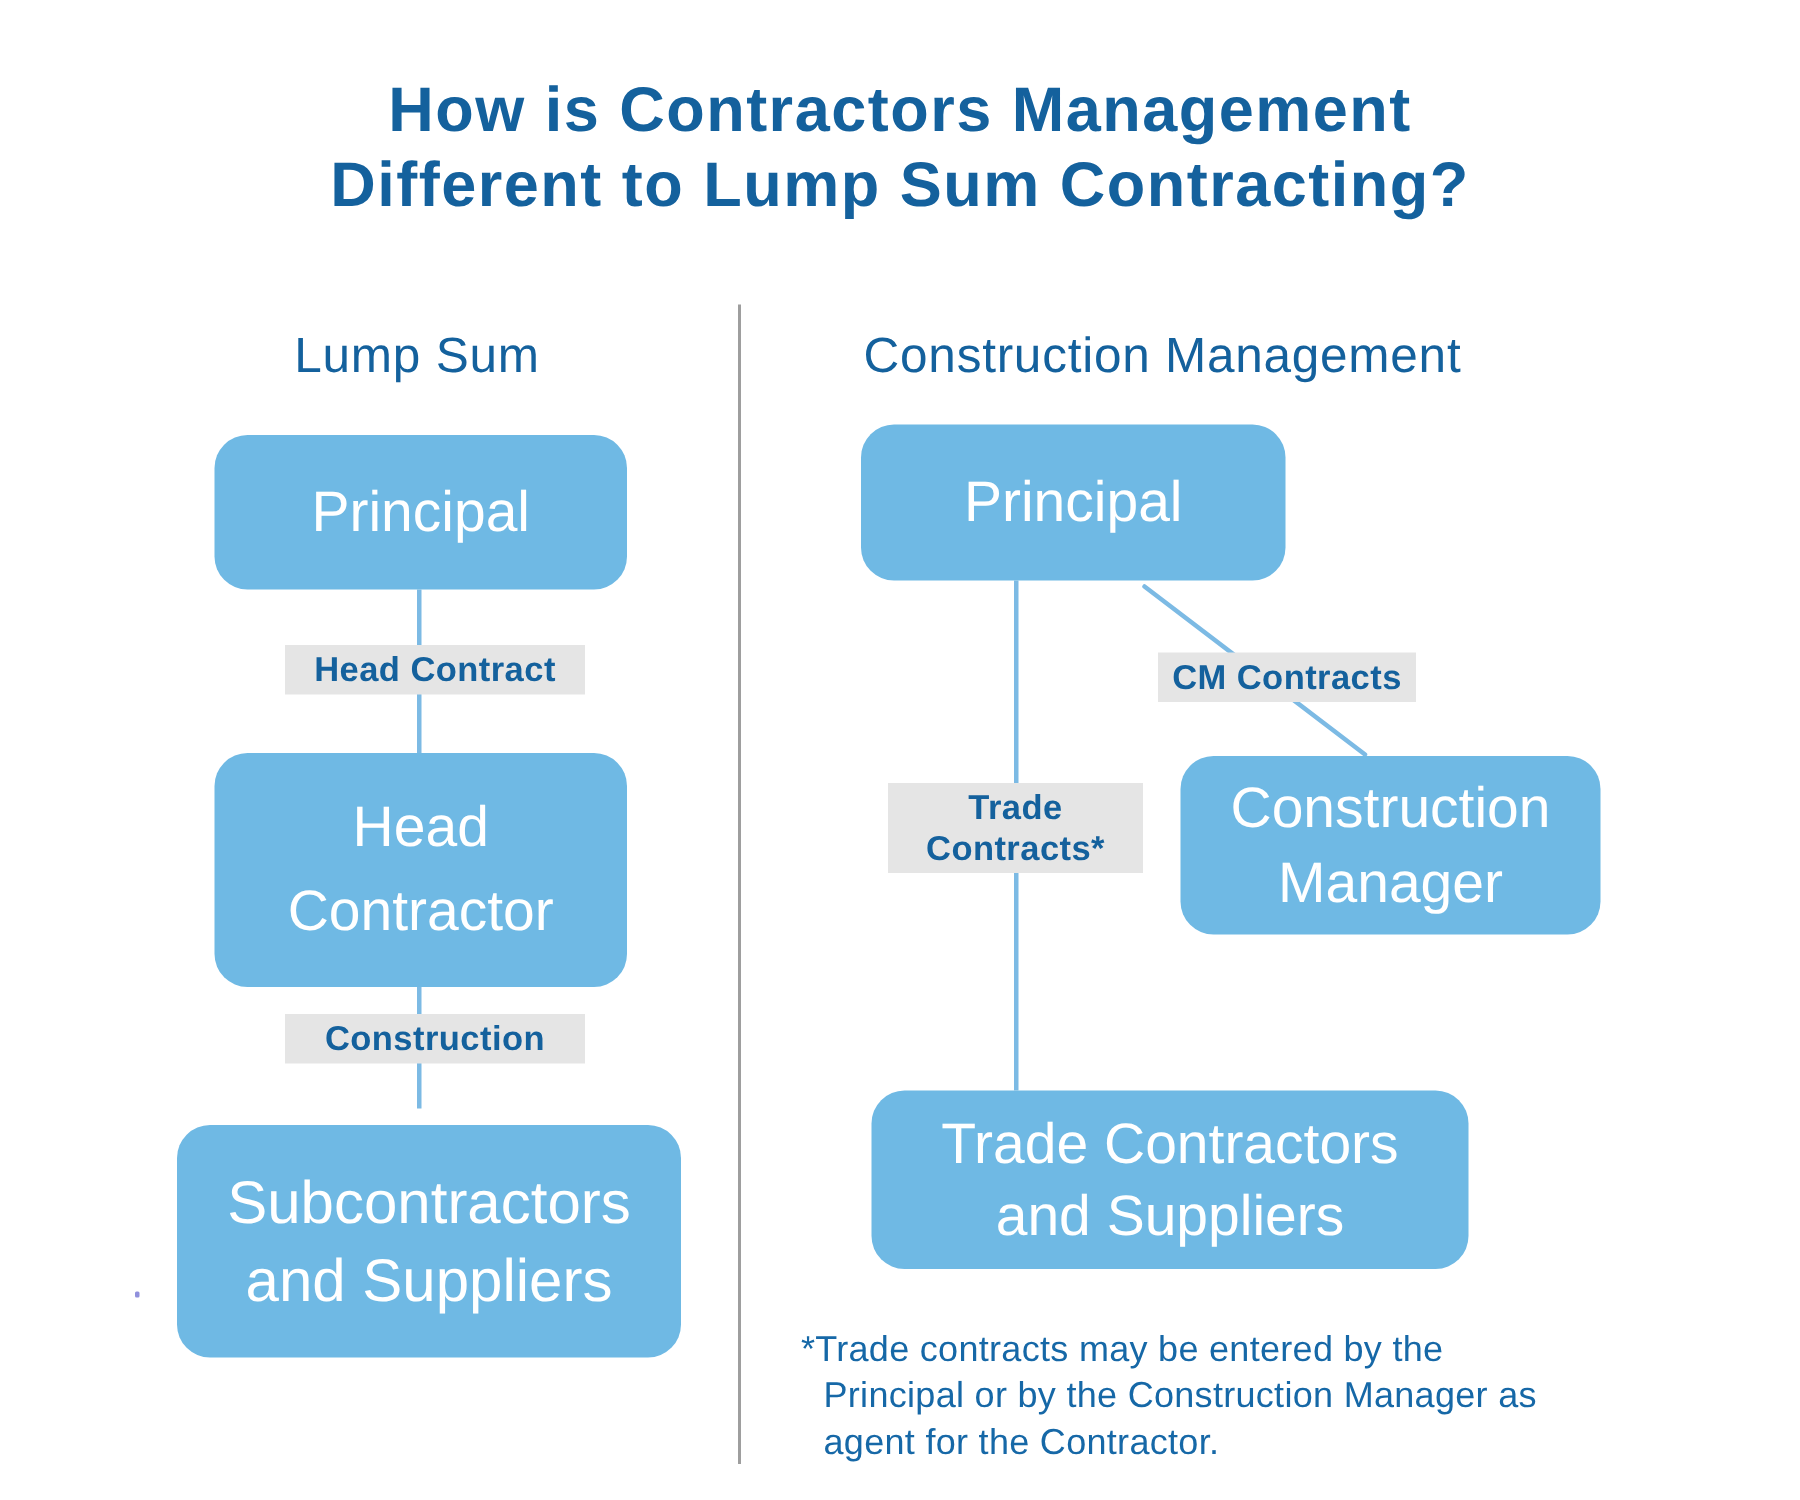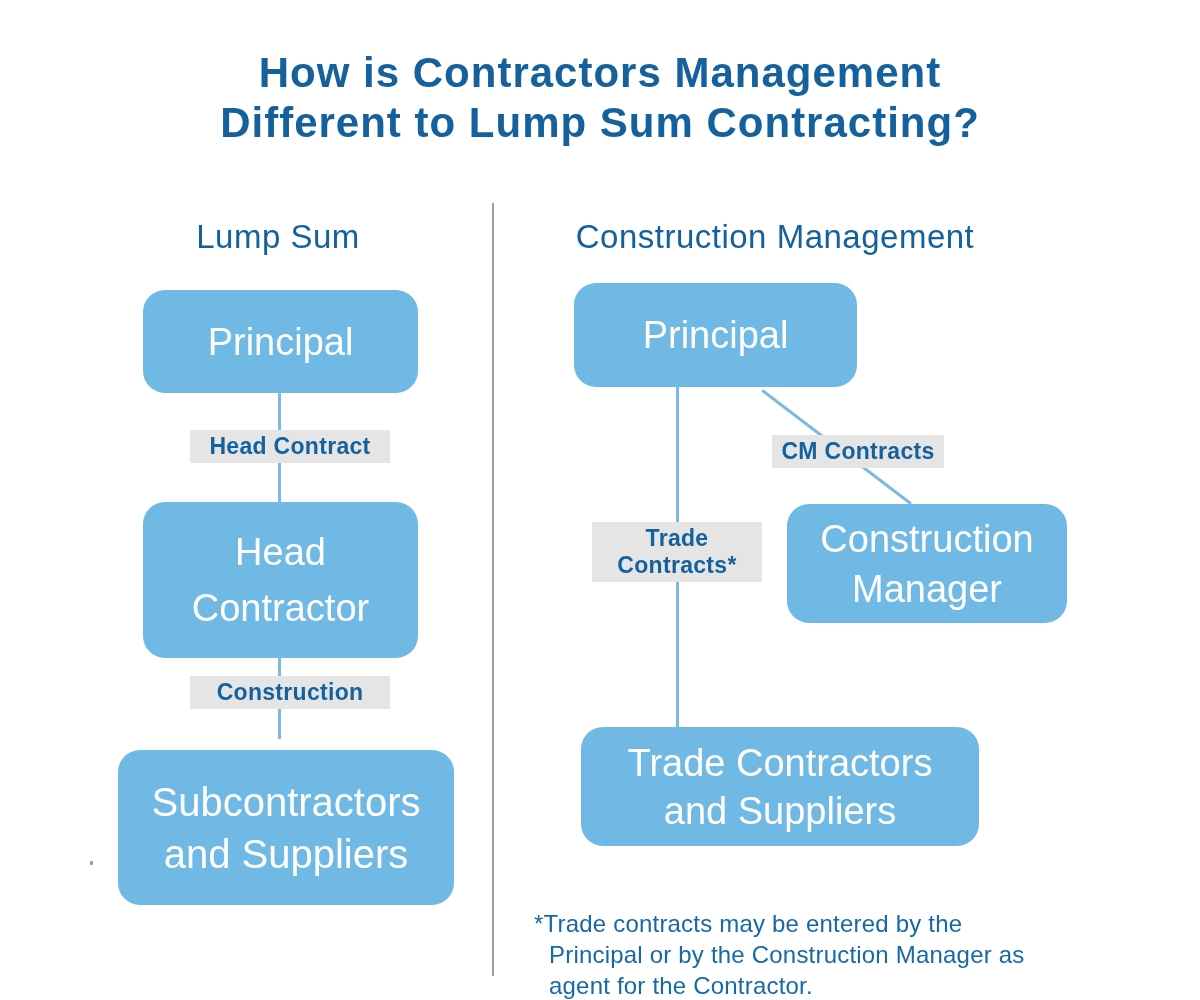--- a/index.html
+++ b/index.html
@@ -56,21 +56,21 @@
     color:var(--label-text);font-weight:700;font-size:23px;line-height:27px;letter-spacing:0.3px;
     padding:3px 0;
   }
   .el-head-contract{left:190px;top:430px;width:200px;}
   .el-subcontracts{left:190px;top:676px;width:200px;}
   .el-cm-contract{left:772px;top:435px;width:172px;}
   .el-trade-contracts{left:592px;top:522px;width:170px;}
   
   .footnote{
     position:absolute;left:534px;top:884px;width:530px;
-    color:var(--footnote-text);font-size:24px;line-height:31px;letter-spacing:0.2px;margin-top:24px;
+    color:var(--footnote-text);font-size:24px;line-height:31px;letter-spacing:0.2px;
   }
   .fn-line + .fn-line{padding-left:15px;}
   
   .artifact-dot{position:absolute;left:90px;top:861px;width:3px;height:4px;background:var(--artifact);opacity:.75;border-radius:1px;}
 </style>
 </head>
 <body>
 
 <div class="canvas">
 

